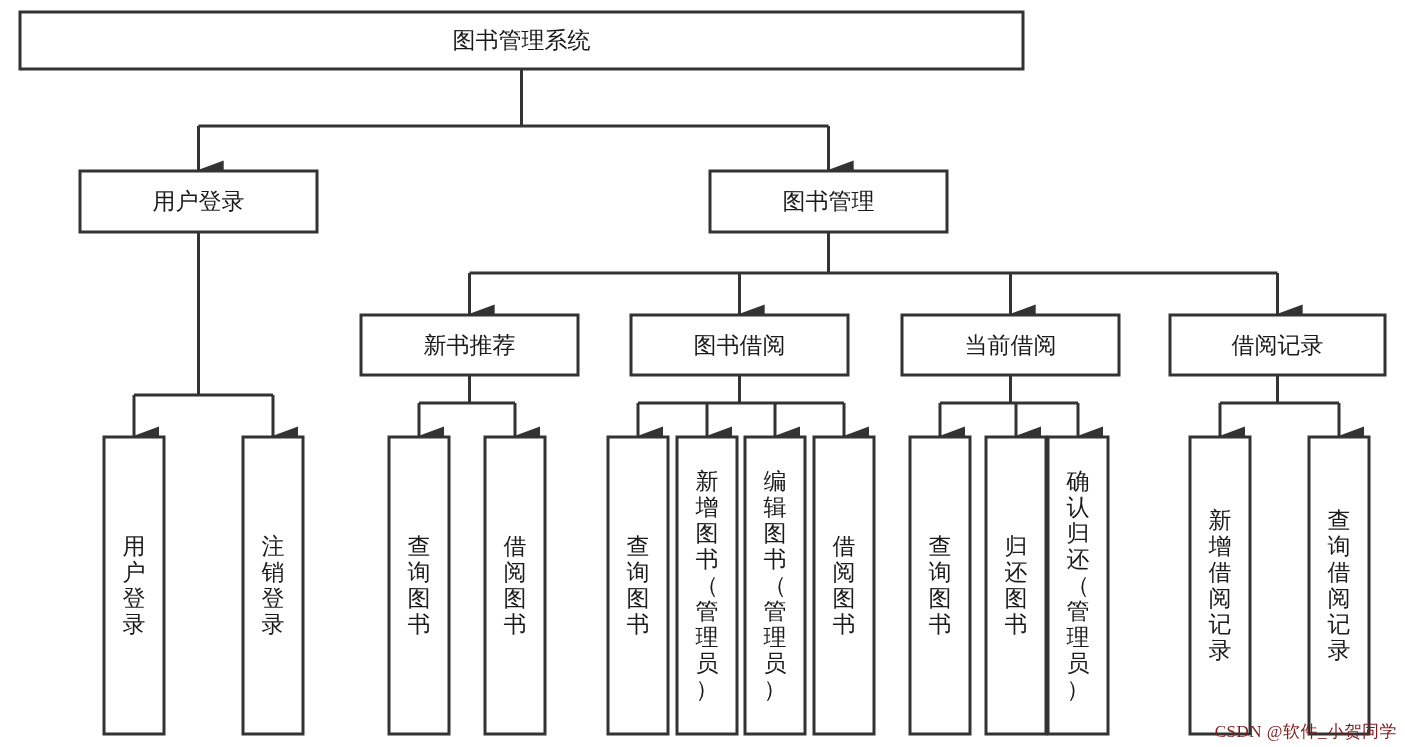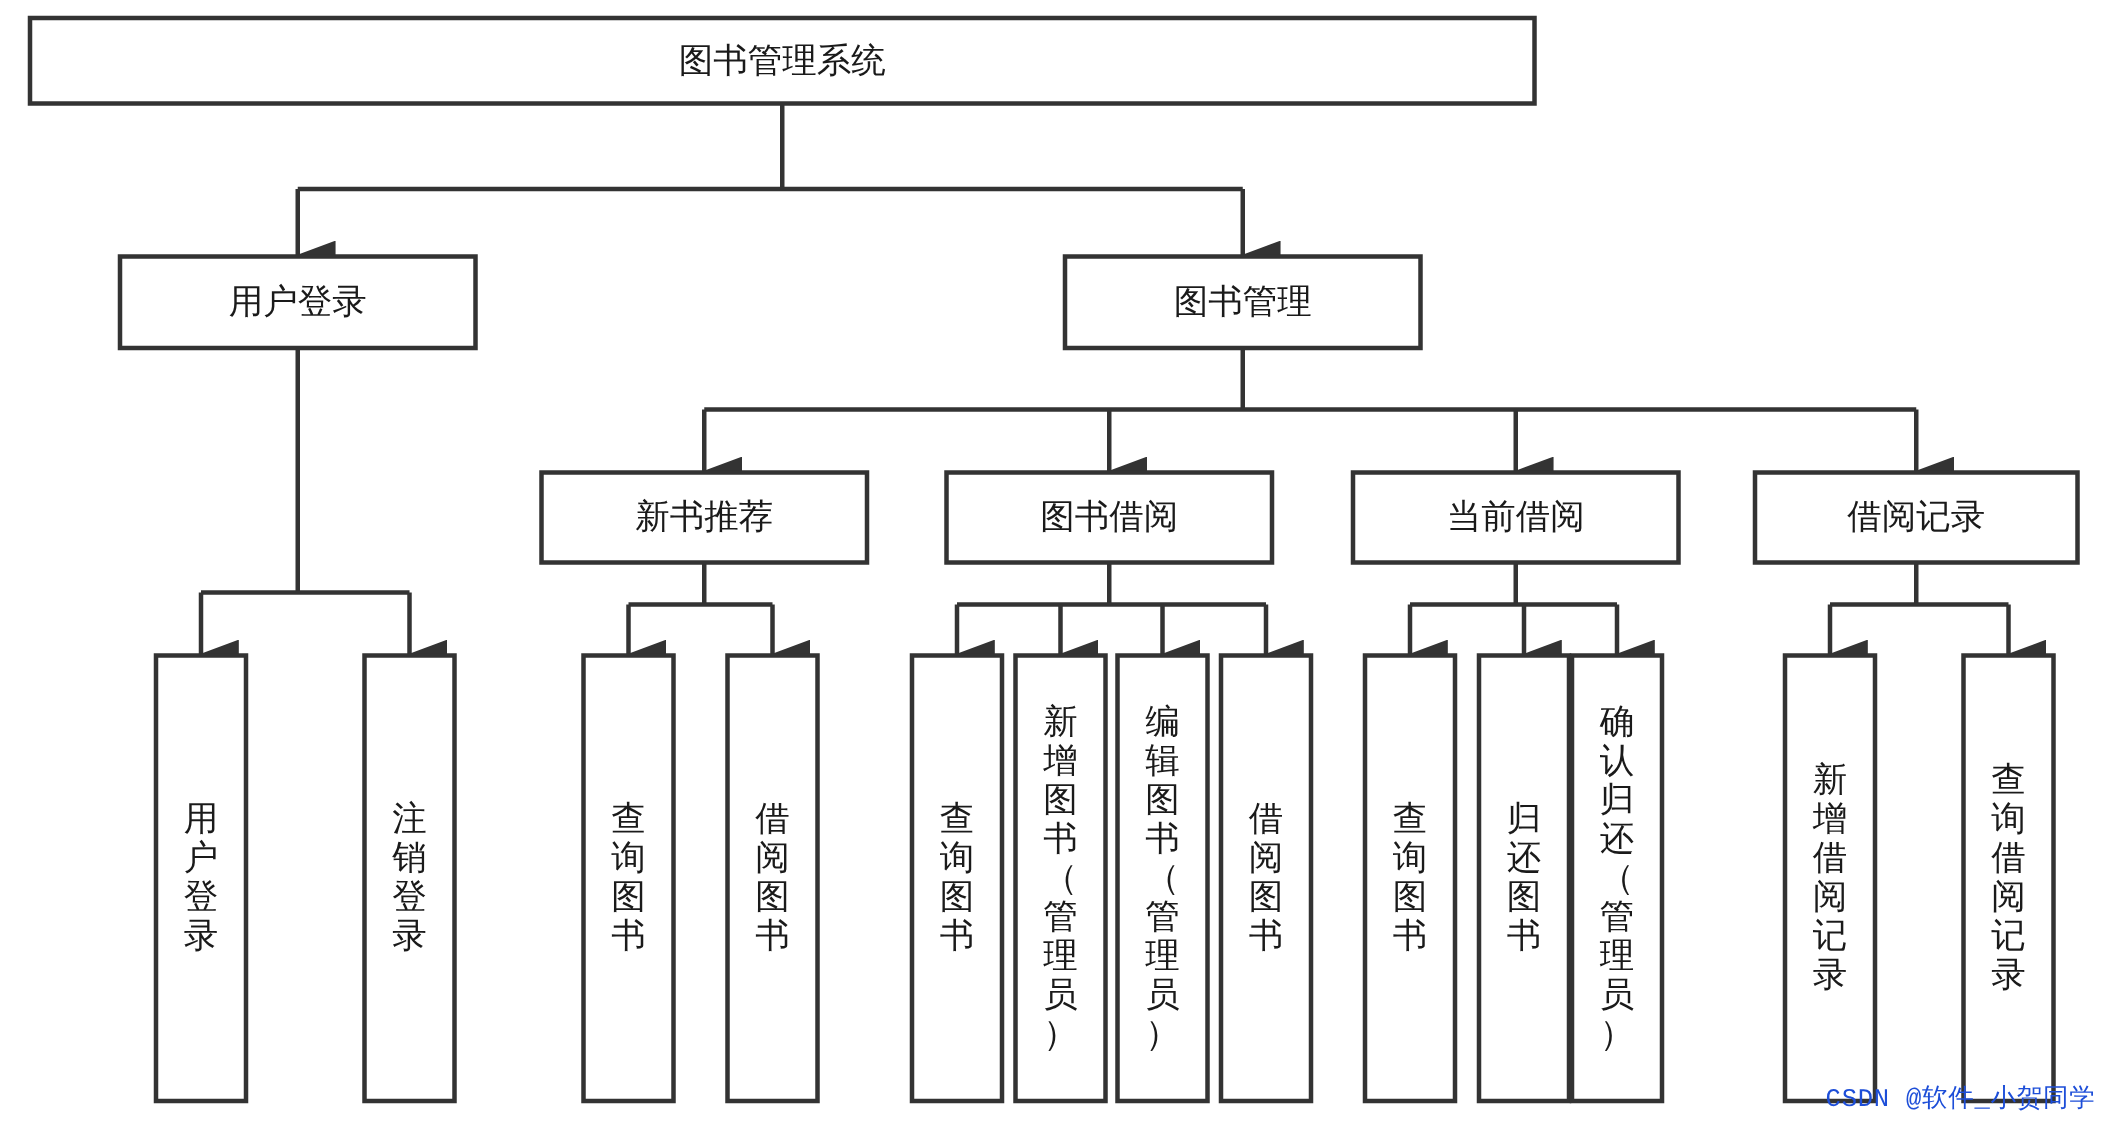--- a/index.html
+++ b/index.html
@@ -43,23 +43,23 @@
   .node-label-v {
     font-family: "DejaVu Sans", "Liberation Sans", sans-serif;
     font-size: 23px;
     fill: #1a1a1a;
     text-anchor: middle;
   }
   .watermark {
     position: absolute;
     right: 8px;
     bottom: 4px;
-    font-family: Liberation Mono, monospace;
+    font-family: Liberation Serif, serif;
     font-size: 17px;
-    color: #1d4ed8;
+    color: #7f1d1d;
     white-space: nowrap;
     letter-spacing: 0.5px;
   }
 </style>
 </head>
 <body>
 
 <div id="diagram-root">
   <svg class="diagram" viewBox="0 0 1405 747" xmlns="http://www.w3.org/2000/svg">
     <defs>

